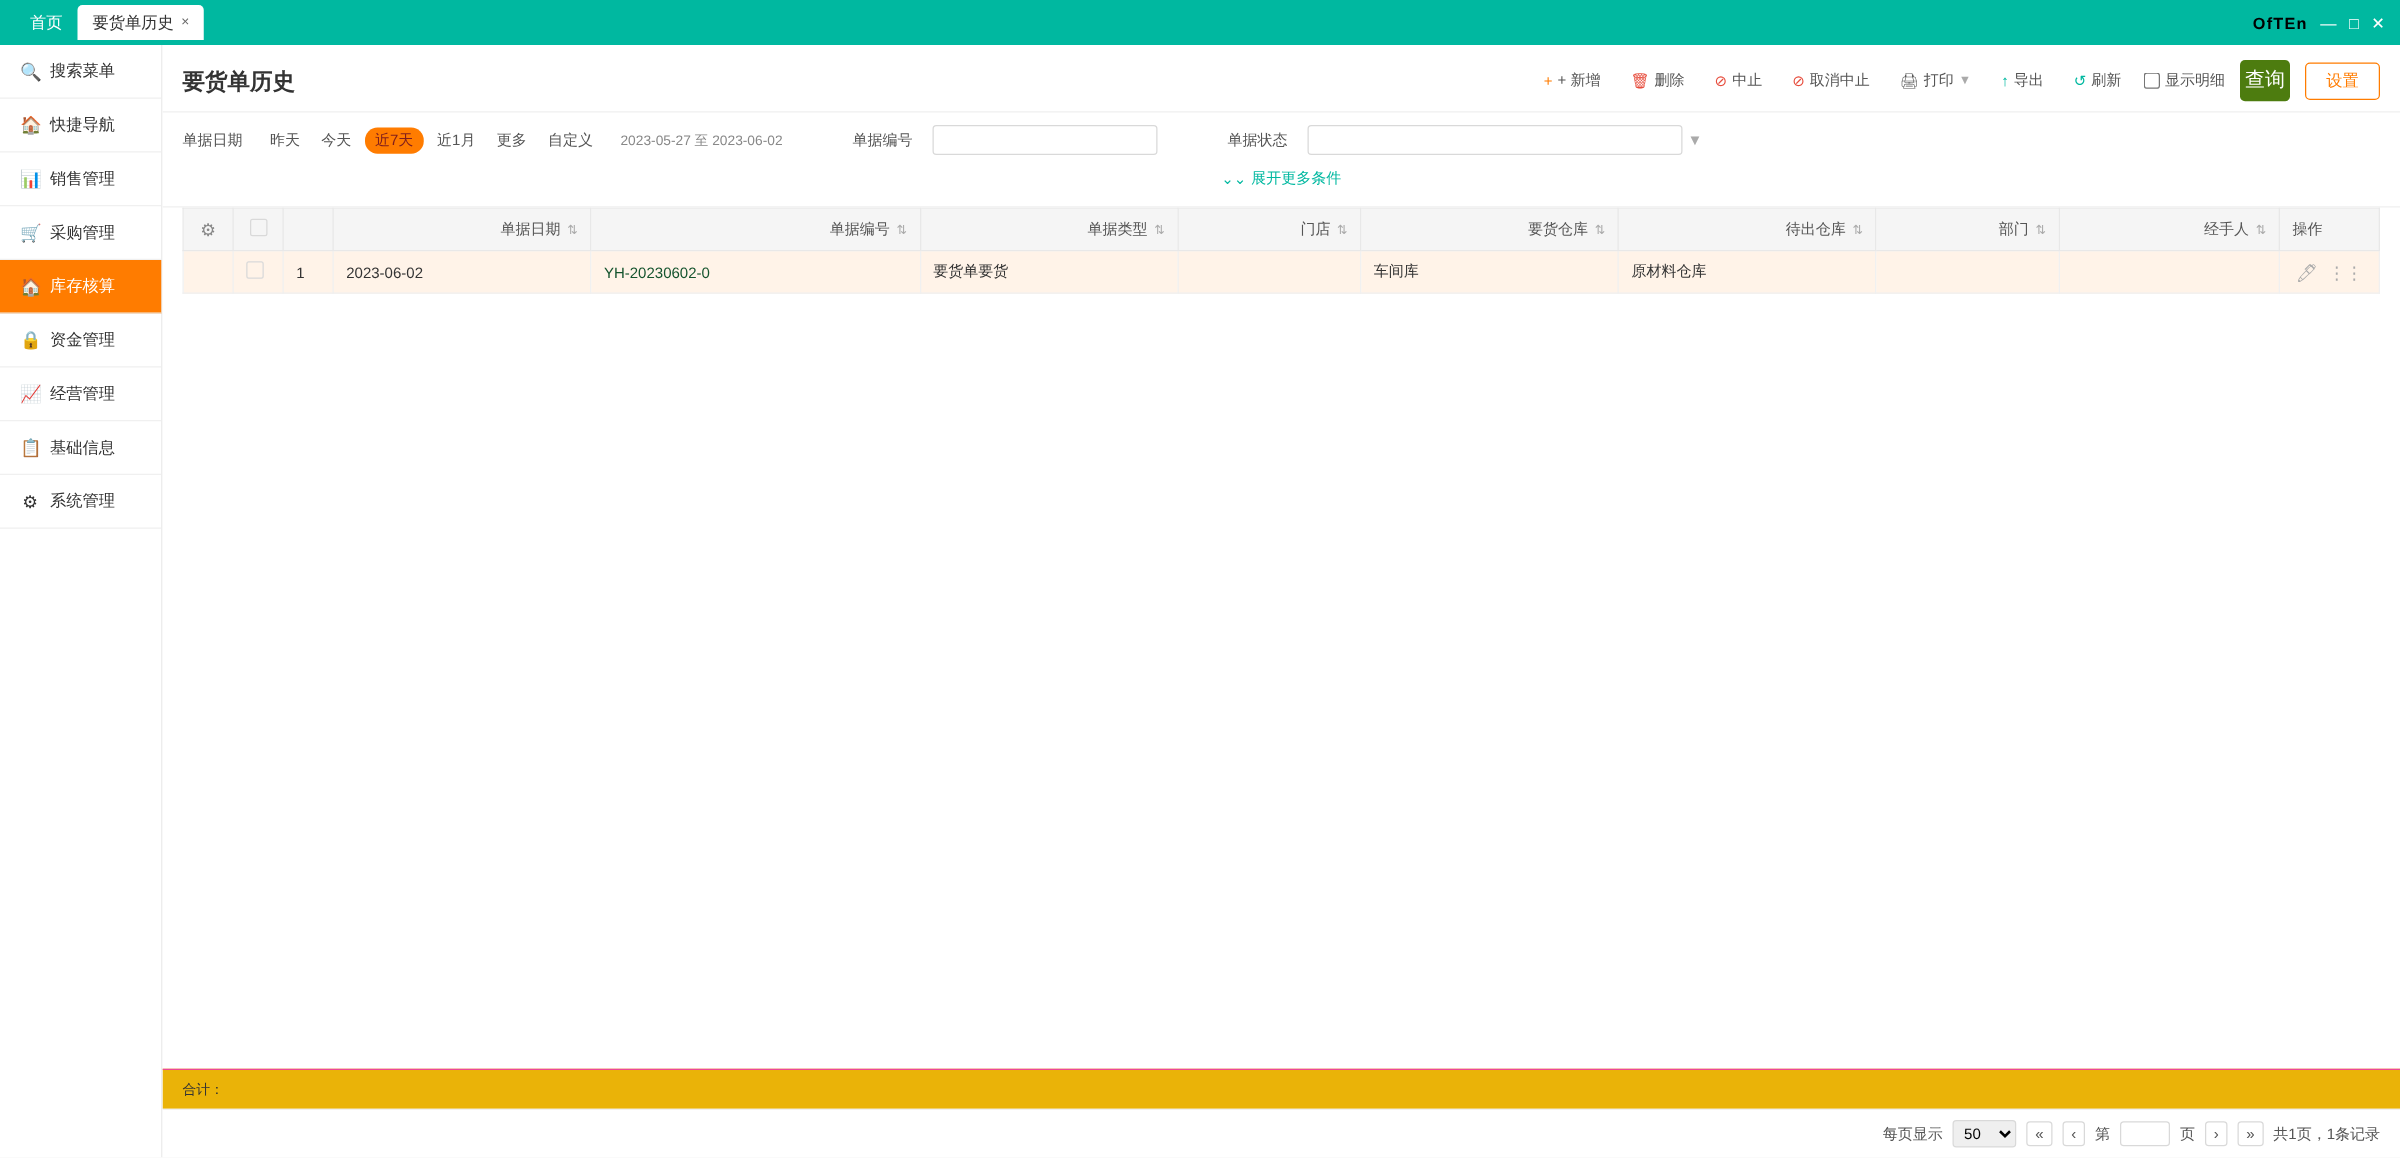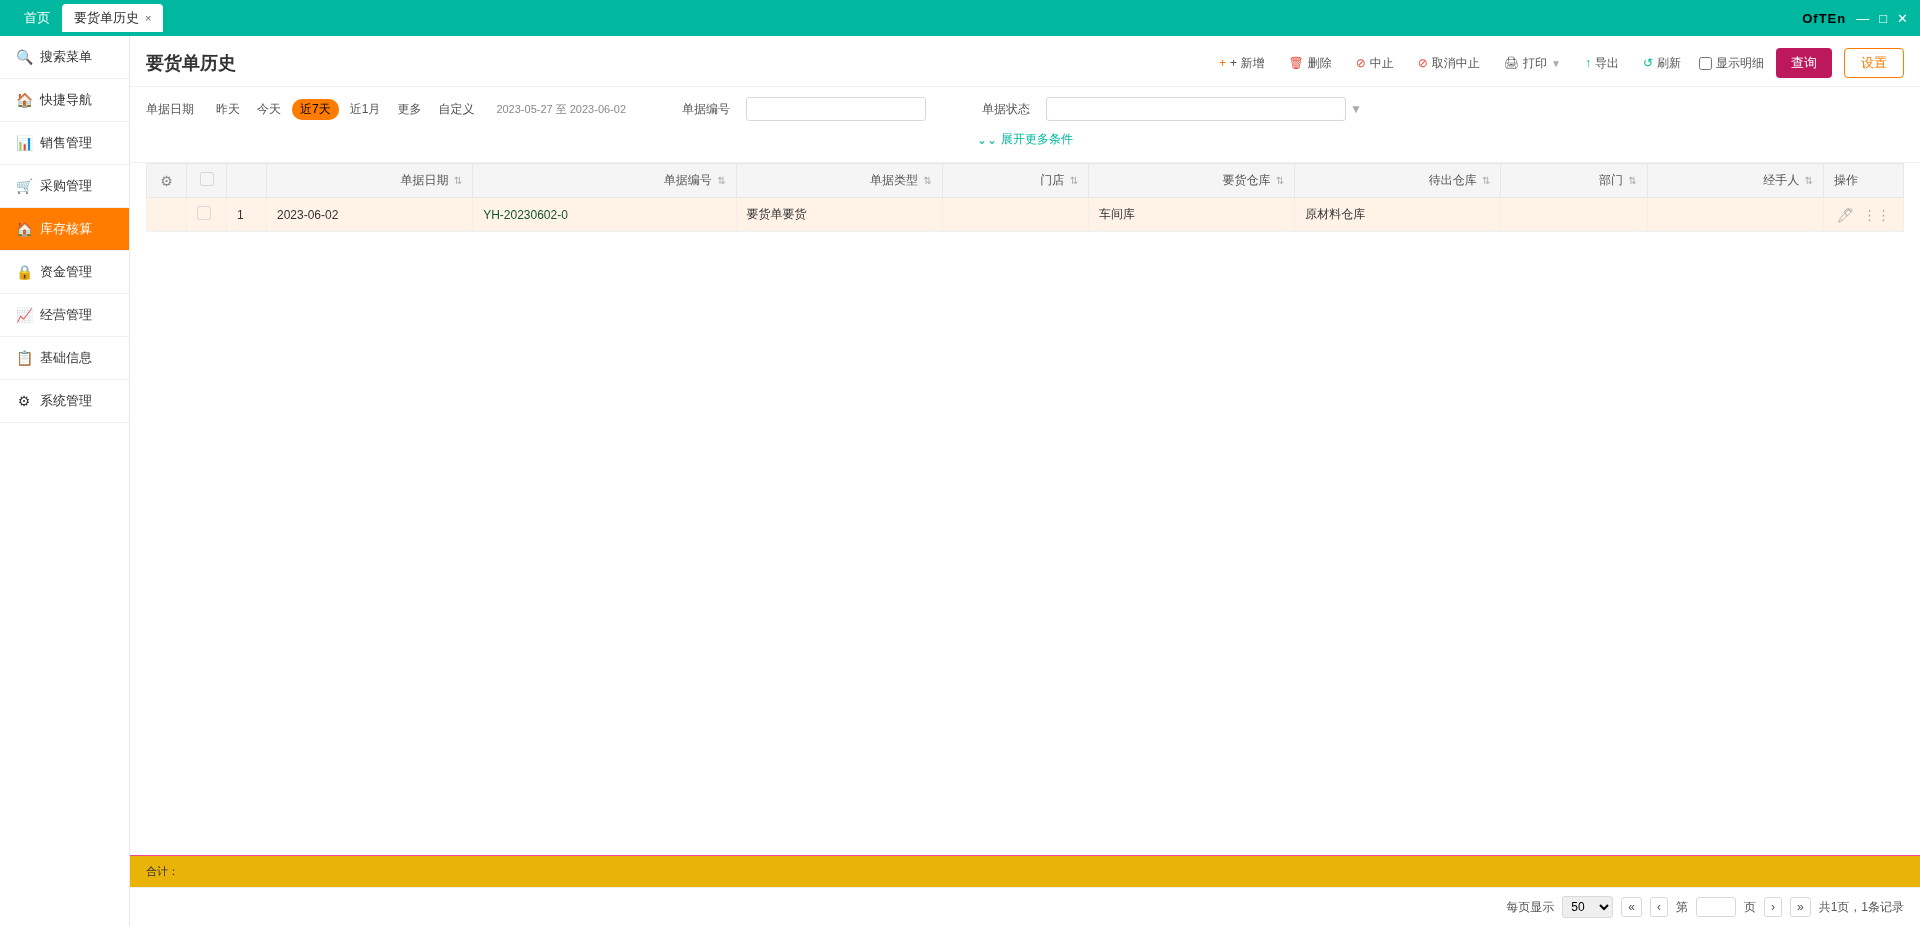--- a/index.html
+++ b/index.html
@@ -117,27 +117,27 @@
       cursor: pointer;
       color: #555;
       font-size: 12px;
       padding: 4px 6px;
       border-radius: 3px;
     }
     .action-btn .icon { color: #ff7c00; }
     .action-btn .icon.green { color: #00b8a0; }
     .action-btn .icon.red { color: #e74c3c; }
     .btn-query {
-      background: #be185d;
+      background: #4d7c0f;
       color: white;
       border: none;
-      padding: 6px 15px;
+      padding: 6px 4px;
       border-radius: 4px;
       cursor: pointer;
-      font-size: 13px;
+      font-size: 16px;
     }
     .btn-setting {
       background: white;
       color: #ff7c00;
       border: 1px solid #ff7c00;
       padding: 5px 16px;
       border-radius: 4px;
       cursor: pointer;
       font-size: 13px;
     }
@@ -176,21 +176,21 @@
       padding: 2px 6px;
       border-radius: 3px;
       cursor: pointer;
       font-size: 12px;
       color: #555;
       border: none;
       background: none;
     }
     .date-btn.active {
       background: #ff7c00;
-      color: #000000;
+      color: #7f1d1d;
       border-radius: 10px;
       padding: 2px 8px;
     }
     .date-range {
       font-size: 11px;
       color: #888;
     }
     .filter-input {
       border: 1px solid #d9d9d9;
       padding: 4px 8px;

